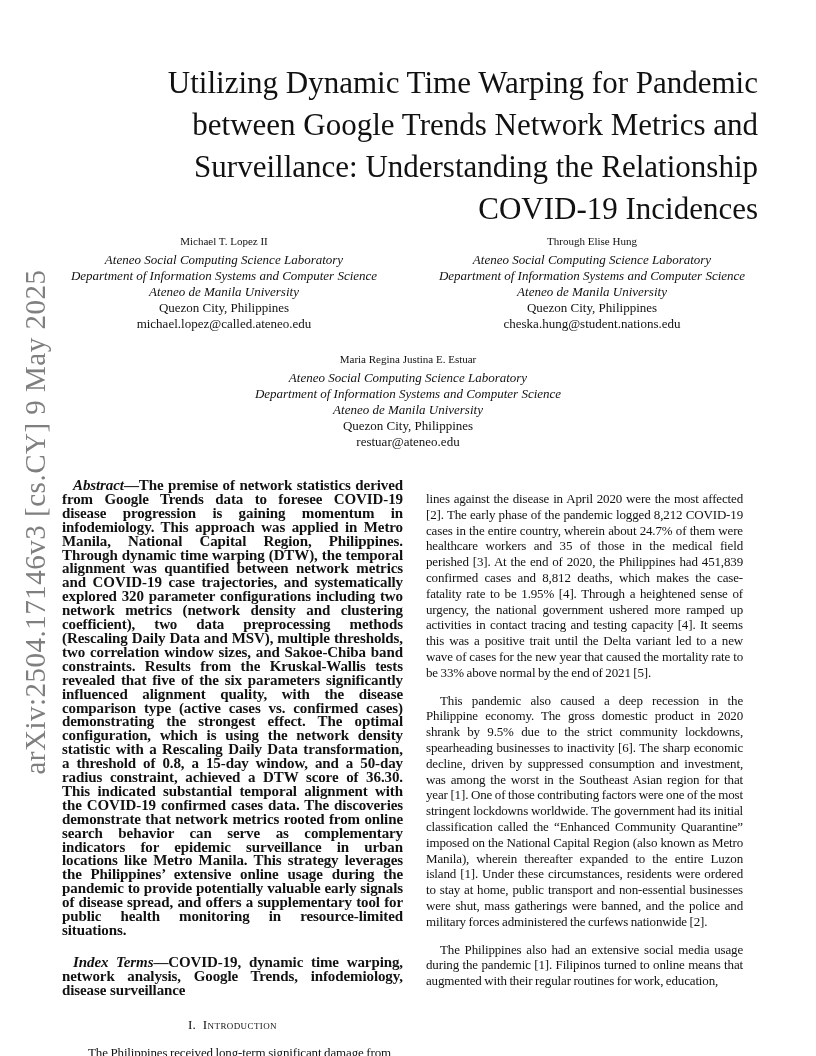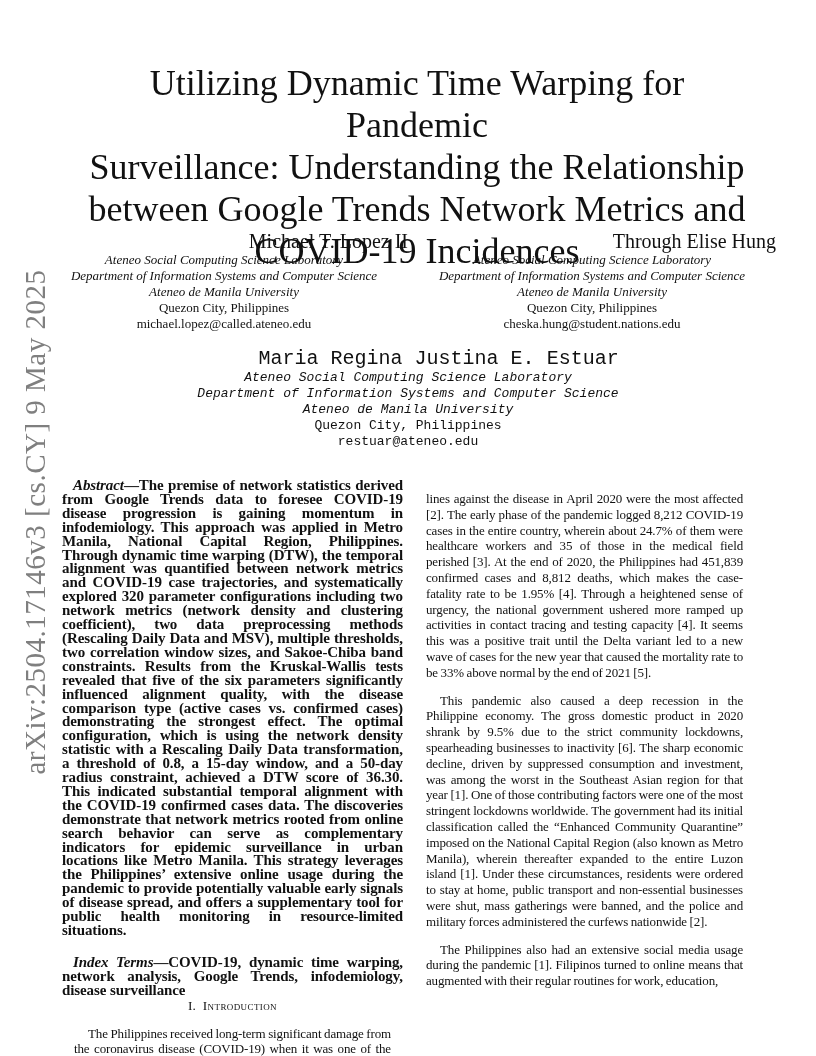--- a/index.html
+++ b/index.html
@@ -29,52 +29,52 @@
     color: #7f7f7f;
     white-space: nowrap;
   }
 
   
   .title-block {
     position: absolute;
     top: 62px;
     left: 76px;
     right: 58px;
-    text-align: center;
-    font-size: 36px;
+    text-align: right;
+    font-size: 31px;
     line-height: 42px;
     font-weight: normal;
   }
 
   
   .authors-row {
     position: absolute;
     top: 233px;
     left: 40px;
     right: 40px;
     display: flex;
     justify-content: space-between;
   }
   .author-block {
     flex: 1 1 50%;
     text-align: center;
     font-size: 13px;
     line-height: 16px;
   }
-  .author-block .name { font-size: 20px; margin-bottom: 3px; text-align: right; }
+  .author-block .name { font-size: 11px; margin-bottom: 3px; }
   .author-block .affil { font-style: italic; }
   .author-row-center {
     position: absolute;
     top: 351px;
     left: 0;
     right: 0;
     display: flex;
     justify-content: center;
   }
-  .author-row-center .author-block { flex: 0 0 auto; font-family: Liberation Mono, monospace; }
+  .author-row-center .author-block { flex: 0 0 auto; }
 
   
   .col-left {
     position: absolute;
     left: 62px;
     top: 479px;
     width: 341px;
   }
   .col-right {
     position: absolute;
@@ -91,20 +91,21 @@
     text-indent: 11px;
     letter-spacing: -0.1px;
     margin: 0;
   }
   .index-terms { margin-top: 18px; }
   .lead-label { font-style: italic; }
 
   .section-heading {
     text-align: center;
     font-size: 13.3px;
+    margin-top: 19px;
     margin-bottom: 11px;
   }
   .section-heading .sec-title {
     font-variant: small-caps;
     margin-left: 7px;
     letter-spacing: 0.4px;
   }
 
   .body-par {
     font-size: 13px;
@@ -119,22 +120,22 @@
 </style>
 </head>
 <body>
 
 <div class="page">
 
   <div class="watermark">arXiv:2504.17146v3  [cs.CY]  9 May 2025</div>
 
   <div class="title-block">
     <div>Utilizing Dynamic Time Warping for Pandemic</div>
+    <div>between Google Trends Network Metrics and</div>
     <div>Surveillance: Understanding the Relationship</div>
-    <div>between Google Trends Network Metrics and</div>
     <div>COVID-19 Incidences</div>
   </div>
 
   <div class="authors-row">
     <div class="author-block">
       <div class="name">Michael T. Lopez II</div>
       <div class="affil">Ateneo Social Computing Science Laboratory</div>
       <div class="affil">Department of Information Systems and Computer Science</div>
       <div class="affil">Ateneo de Manila University</div>
       <div>Quezon City, Philippines</div>

